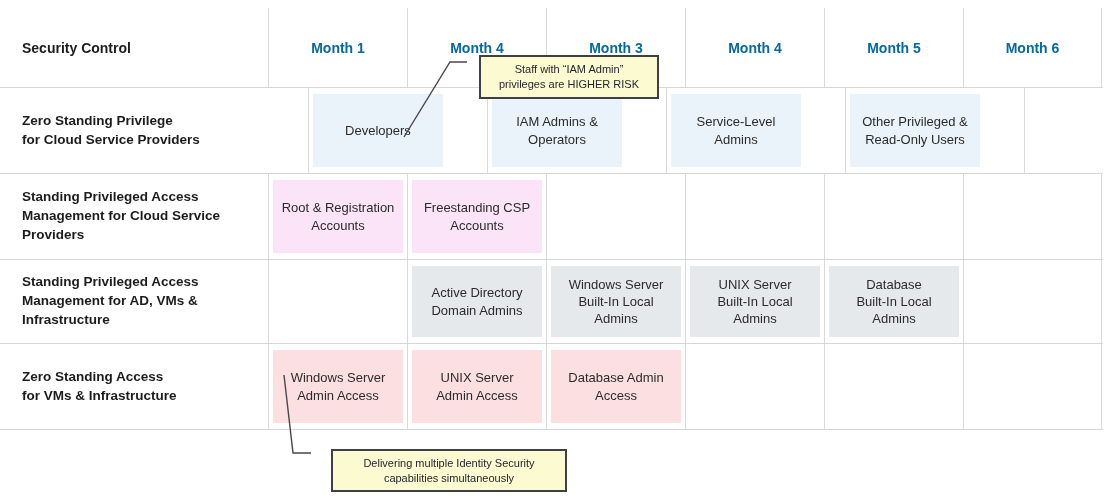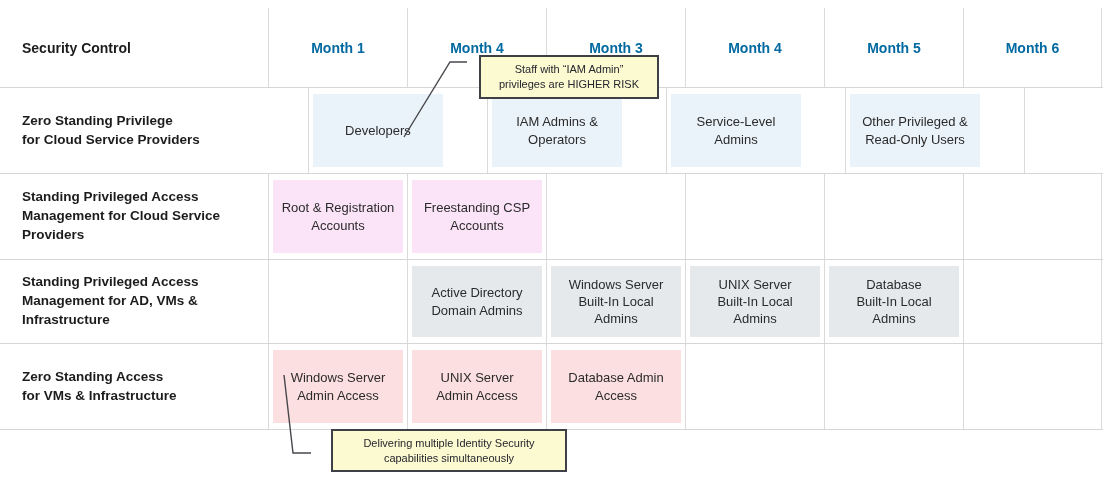--- a/index.html
+++ b/index.html
@@ -58,21 +58,21 @@
     position:absolute;top:0;left:0;z-index:5;pointer-events:none;
   }
   .callout{
     position:absolute;z-index:6;box-sizing:border-box;
     background:#fbfad1;border:2px solid #3f3f46;
     display:flex;align-items:center;justify-content:center;
     text-align:center;font-size:11px;line-height:1.35;color:#26262e;
     white-space:pre-line;padding:2px 4px;
   }
   .callout-top{left:479px;top:55px;width:180px;height:44px;}
-  .callout-bottom{left:331px;top:429px;width:236px;height:43px;}
+  .callout-bottom{left:331px;top:449px;width:236px;height:43px;}
 </style>
 </head>
 <body>
 
 <div class="canvas">
 
   <div class="roadmap">
 
     <div class="r-row r-head">
       <div class="cell label-cell">

